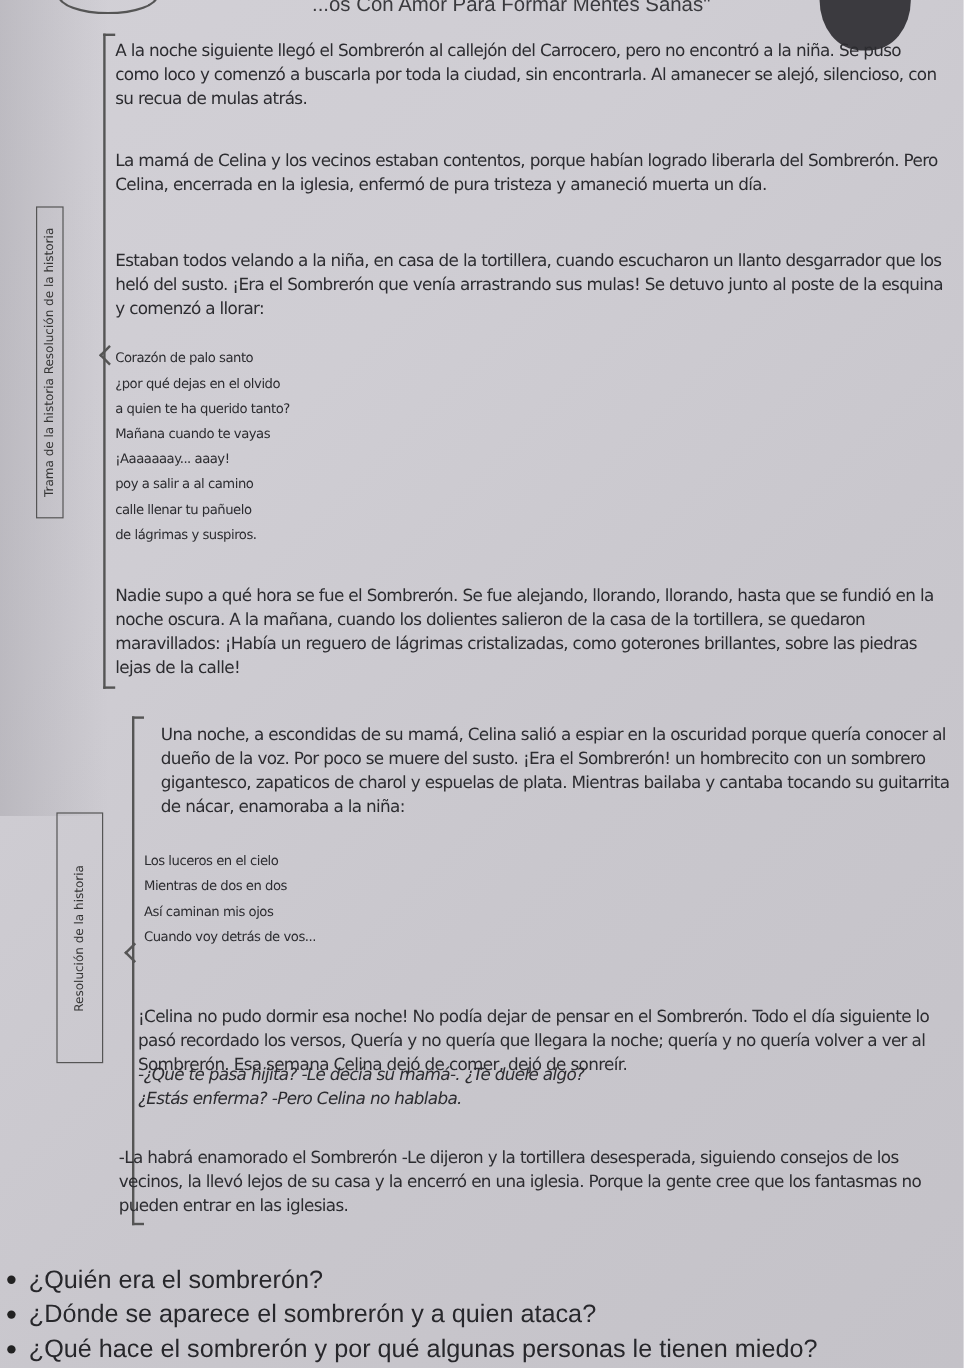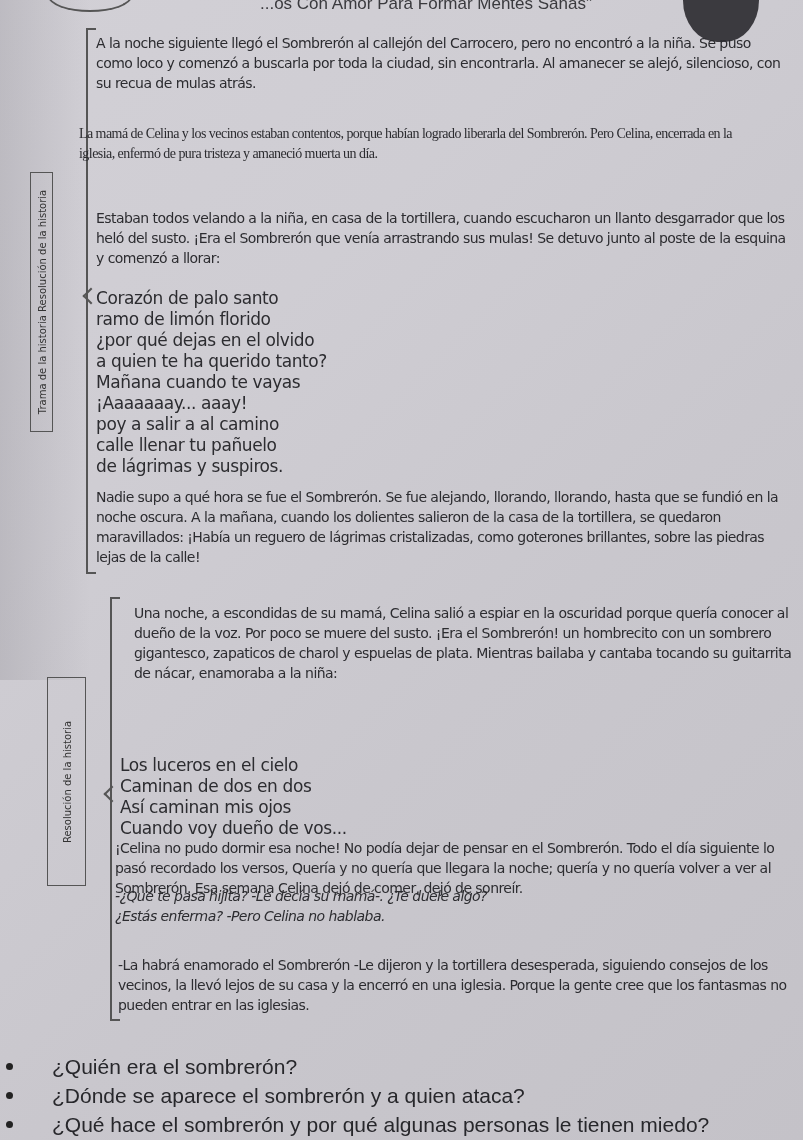--- a/index.html
+++ b/index.html
@@ -44,29 +44,29 @@
       transform: translate(-50%, -50%) rotate(-90deg);
       white-space: nowrap; font-size: 10px; color: #333;
       font-family: "DejaVu Sans", sans-serif;
     }
     .para {
       position: absolute; font-size: 14px; line-height: 20px; color: #2c2c30;
       font-family: "DejaVu Sans", sans-serif; letter-spacing: -0.55px;
     }
     .para p { margin: 0; }
     .verse {
-      position: absolute; font-size: 17px; line-height: 21px; color: #2c2c30;
+      position: absolute; font-size: 11px; line-height: 21px; color: #2c2c30;
       font-family: "DejaVu Sans", sans-serif; letter-spacing: -0.4px;
     }
     .verse div { white-space: nowrap; }
     .questions {
       position: absolute; left: 0; top: 1052px; width: 803px;
       font-family: "Liberation Sans", sans-serif; font-size: 21px; line-height: 29px; color: #27272b;
     }
-    .q-item { position: relative; padding-left: 52px; white-space: nowrap; }
+    .q-item { position: relative; padding-left: 24px; white-space: nowrap; }
     .q-bullet {
       position: absolute; left: 6px; top: 11px; width: 7px; height: 7px; border-radius: 50%; background: #222;
     }
   </style>
 </head>
 <body>
 
 <div class="shadow-left"></div>
 
 <div class="top-logo"></div>
@@ -75,30 +75,29 @@
 
 <div class="bracket" style="left:86px; top:28px; height:542px;"></div>
 <div class="side-label" style="left:30px; top:172px; width:21px; height:258px;">
   <span>Trama de la historia Resolución de la historia</span>
 </div>
 <div class="brace-point" style="left:85px; top:290px;"></div>
 
 <div class="para" style="left:96px; top:33px; width:690px;">
   <p>A la noche siguiente llegó el Sombrerón al callejón del Carrocero, pero no encontró a la niña. Se puso como loco y comenzó a buscarla por toda la ciudad, sin encontrarla. Al amanecer se alejó, silencioso, con su recua de mulas atrás.</p>
 </div>
-<div class="para" style="left:79px; top:124px; width:690px;font-family:Liberation Serif, serif;">
+<div class="para" style="left:96px; top:124px; width:690px;">
   <p>La mamá de Celina y los vecinos estaban contentos, porque habían logrado liberarla del Sombrerón. Pero Celina, encerrada en la iglesia, enfermó de pura tristeza y amaneció muerta un día.</p>
 </div>
 <div class="para" style="left:96px; top:208px; width:690px;">
   <p>Estaban todos velando a la niña, en casa de la tortillera, cuando escucharon un llanto desgarrador que los heló del susto. ¡Era el Sombrerón que venía arrastrando sus mulas! Se detuvo junto al poste de la esquina y comenzó a llorar:</p>
 </div>
 
 <div class="verse" style="left:96px; top:288px;">
   <div>Corazón de palo santo</div>
-  <div>ramo de limón florido</div>
   <div>¿por qué dejas en el olvido</div>
   <div>a quien te ha querido tanto?</div>
   <div>Mañana cuando te vayas</div>
   <div>¡Aaaaaaay... aaay!</div>
   <div>poy a salir a al camino</div>
   <div>calle llenar tu pañuelo</div>
   <div>de lágrimas y suspiros.</div>
 </div>
 
 <div class="para" style="left:96px; top:487px; width:690px;">
@@ -108,37 +107,37 @@
 <div class="bracket" style="left:110px; top:597px; height:420px;"></div>
 <div class="side-label" style="left:47px; top:677px; width:37px; height:207px;">
   <span>Resolución de la historia</span>
 </div>
 <div class="brace-point" style="left:106px; top:788px;"></div>
 
 <div class="para" style="left:134px; top:603px; width:675px;">
   <p>Una noche, a escondidas de su mamá, Celina salió a espiar en la oscuridad porque quería conocer al dueño de la voz. Por poco se muere del susto. ¡Era el Sombrerón! un hombrecito con un sombrero gigantesco, zapaticos de charol y espuelas de plata. Mientras bailaba y cantaba tocando su guitarrita de nácar, enamoraba a la niña:</p>
 </div>
 
-<div class="verse" style="left:120px; top:707px;margin-top:48px;">
+<div class="verse" style="left:120px; top:707px;">
   <div>Los luceros en el cielo</div>
-  <div>Caminan de dos en dos</div>
+  <div>Mientras de dos en dos</div>
   <div>Así caminan mis ojos</div>
-  <div>Cuando voy dueño de vos...</div>
+  <div>Cuando voy detrás de vos...</div>
 </div>
 
 <div class="para" style="left:115px; top:838px; width:685px;">
   <p>¡Celina no pudo dormir esa noche! No podía dejar de pensar en el Sombrerón. Todo el día siguiente lo pasó recordado los versos, Quería y no quería que llegara la noche; quería y no quería volver a ver al Sombrerón. Esa semana Celina dejó de comer, dejó de sonreír.</p>
 </div>
 
 <div class="para" style="left:115px; top:886px; width:685px;font-style:italic;">
   <p>-¿Qué te pasa hijita? -Le decía su mamá-. ¿Te duele algo?</p>
   <p>¿Estás enferma? -Pero Celina no hablaba.</p>
 </div>
 
-<div class="para" style="left:118px; top:955px; width:685px;">
+<div class="para" style="left:99px; top:955px; width:685px;">
   <p>-La habrá enamorado el Sombrerón -Le dijeron y la tortillera desesperada, siguiendo consejos de los vecinos, la llevó lejos de su casa y la encerró en una iglesia. Porque la gente cree que los fantasmas no pueden entrar en las iglesias.</p>
 </div>
 
 <div class="questions">
   <div class="q-item">
     <span class="q-bullet"></span>
     <span>¿Quién era el sombrerón?</span>
   </div>
   <div class="q-item">
     <span class="q-bullet"></span>

